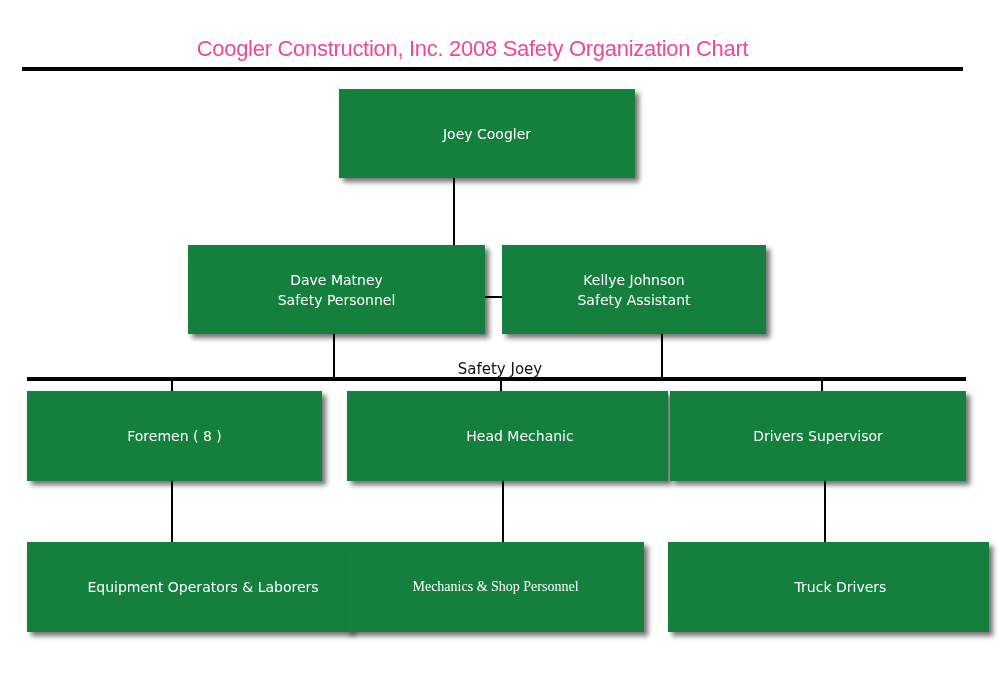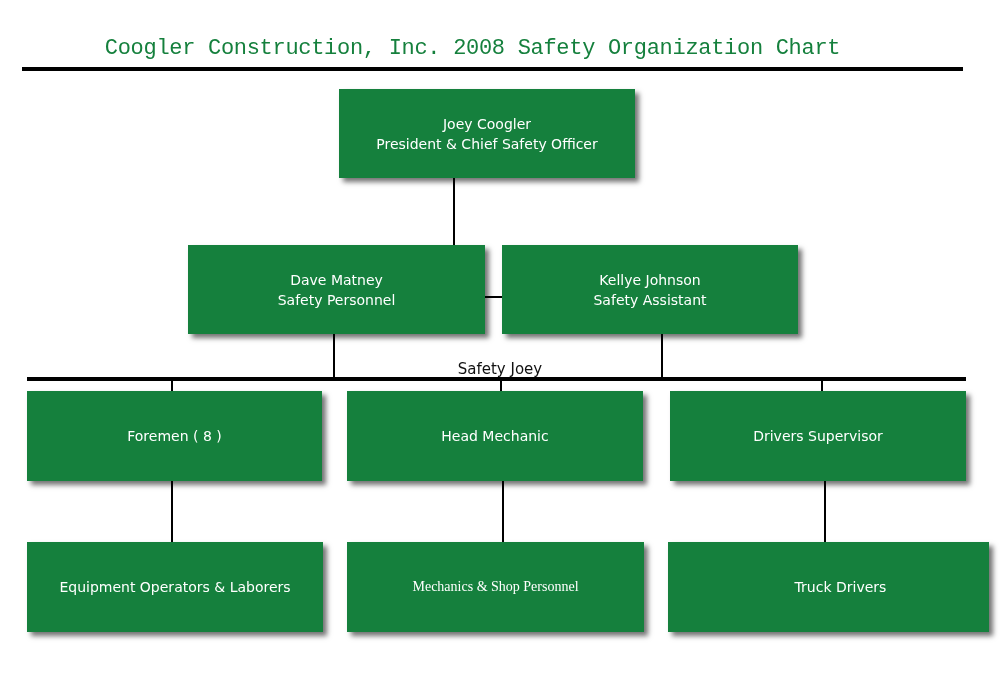--- a/index.html
+++ b/index.html
@@ -1,20 +1,20 @@
 <!DOCTYPE html>
 <html><head>
 <meta charset="utf-8">
 <style>
   html, body { margin: 0; padding: 0; background: #ffffff; }
   body { width: 1000px; height: 681px; position: relative; overflow: hidden;
          font-family: "DejaVu Sans", sans-serif; }
   .title { position: absolute; left: 0; width: 945px; top: 36px; text-align: center;
-           font-size: 22px; color: #15803d; letter-spacing: -0.3px; font-weight: normal;
-           font-family: Liberation Mono, monospace; }
+           font-size: 22px; color: #ec4899; letter-spacing: -0.3px; font-weight: normal;
+           font-family: Liberation Sans, sans-serif; }
   .rule { position: absolute; background: #000; }
   .box { position: absolute; background: #15803d; color: #fff;
          box-shadow: 4px 4px 5px rgba(0,0,0,0.55);
          display: flex; flex-direction: column; align-items: center; justify-content: center;
          text-align: center; font-size: 14px; line-height: 20px;
          font-family: "DejaVu Sans", sans-serif; }
   .vline { position: absolute; width: 2px; background: #000; }
   .hline { position: absolute; height: 2px; background: #000; }
   .team-label { position: absolute; left: 440px; width: 120px; top: 360px; text-align: center;
                 font-size: 15px; color: #111; font-family: "DejaVu Sans", sans-serif; }
@@ -36,43 +36,42 @@
 <div class="vline" style="left:171px; top:381px; height:10px;"></div>
 <div class="vline" style="left:500px; top:381px; height:10px;"></div>
 <div class="vline" style="left:821px; top:381px; height:10px;"></div>
 
 <div class="vline" style="left:171px; top:481px; height:61px;"></div>
 <div class="vline" style="left:502px; top:481px; height:61px;"></div>
 <div class="vline" style="left:824px; top:481px; height:61px;"></div>
 
 <div class="box" style="left:339px; top:89px; width:296px; height:89px;">
   <span>Joey Coogler</span>
-  <span>President &amp; Chief Safety Officer</span>
 </div>
 
 <div class="box" style="left:188px; top:245px; width:297px; height:89px;">
   <span>Dave Matney</span>
   <span>Safety Personnel</span>
 </div>
-<div class="box" style="left:502px; top:245px; width:296px; height:89px;">
+<div class="box" style="left:502px; top:245px; width:264px; height:89px;">
   <span>Kellye Johnson</span>
   <span>Safety Assistant</span>
 </div>
 
 <div class="box" style="left:27px; top:391px; width:295px; height:90px;justify-content:center;">
   <span>Foremen ( 8 )</span>
 </div>
-<div class="box" style="left:347px; top:391px; width:296px; height:90px;">
+<div class="box" style="left:347px; top:391px; width:296px; height:90px;padding-left:25px;">
   <span>Head Mechanic</span>
 </div>
 <div class="box" style="left:670px; top:391px; width:296px; height:90px;">
   <span>Drivers Supervisor</span>
 </div>
 
-<div class="box" style="left:27px; top:542px; width:296px; height:90px;">
+<div class="box" style="left:27px; top:542px; width:296px; height:90px;padding-left:28px;">
   <span>Equipment Operators &amp; Laborers</span>
 </div>
 <div class="box" style="left:347px; top:542px; width:297px; height:90px;font-family:Liberation Serif, serif;">
   <span>Mechanics &amp; Shop Personnel</span>
 </div>
 <div class="box" style="left:668px; top:542px; width:297px; height:90px;padding-left:24px;">
   <span>Truck Drivers</span>
 </div>
 
 </body></html>

